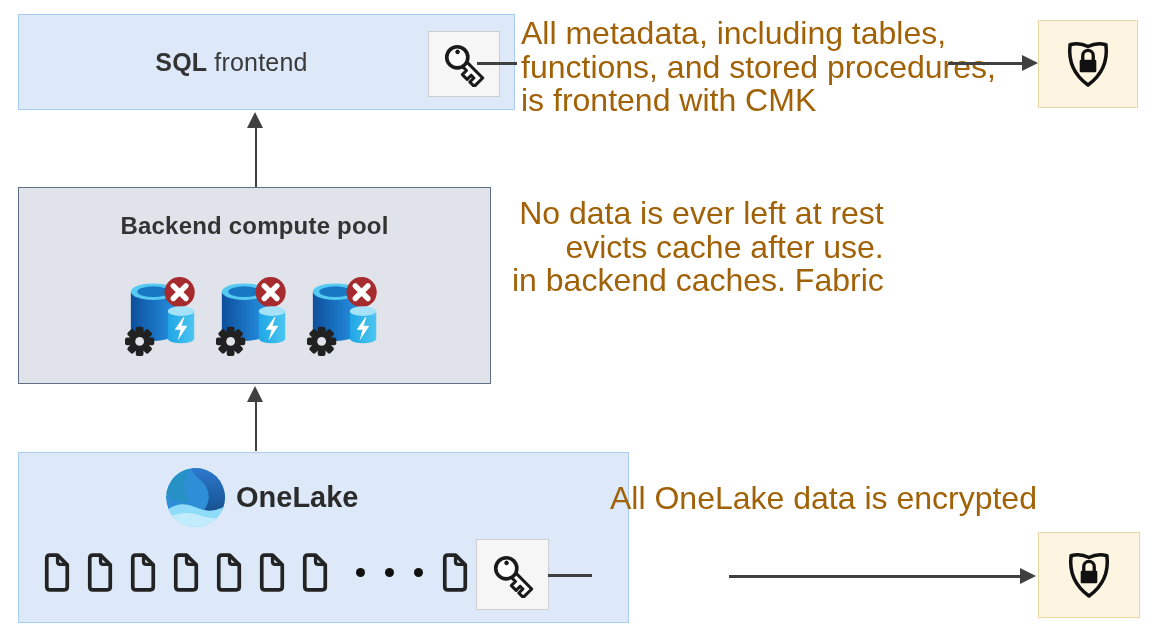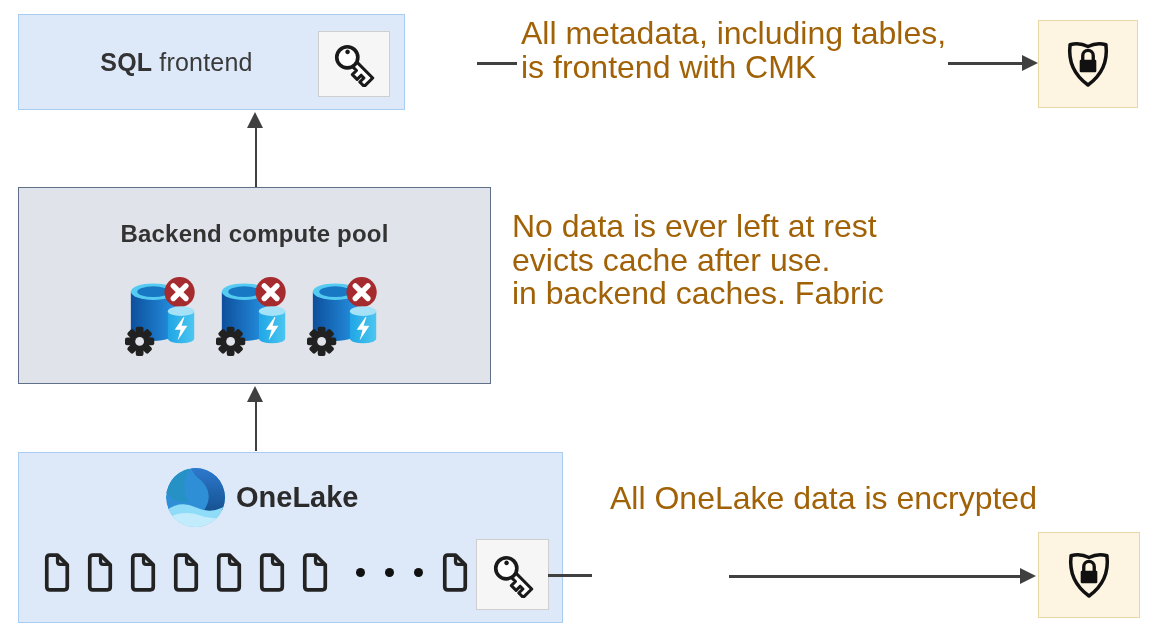--- a/index.html
+++ b/index.html
@@ -4,48 +4,48 @@
 <style>
   html,body{margin:0;padding:0;background:#ffffff;}
   .canvas{
     position:relative;width:1154px;height:643px;background:#ffffff;
     font-family:"Liberation Sans","DejaVu Sans",sans-serif;overflow:hidden;
   }
   
   .blue-box{
     position:absolute;background:#dde9f9;border:1.5px solid #a9cdf0;box-sizing:border-box;
   }
-  #sql-box{left:18px;top:14px;width:387px;height:96px;display:flex;align-items:center;justify-content:center;}
+  #sql-box{left:18px;top:14px;width:497px;height:96px;display:flex;align-items:center;justify-content:center;}
   #backend-box{
     position:absolute;left:18px;top:187px;width:473px;height:197px;
     background:#e0e4ea;border:1px solid #5f7088;box-sizing:border-box;
   }
-  #onelake-box{left:18px;top:452px;width:545px;height:171px;}
+  #onelake-box{left:18px;top:452px;width:611px;height:171px;}
   .box-title{font-size:24px;font-weight:bold;color:#333333;letter-spacing:.2px;}
   #sql-title{font-size:25px;color:#333;padding-right:70px;}
   #sql-title .t-regular{font-weight:400;color:#3a3a3a;margin-left:7px;}
-  #backend-title{text-align:center;padding-top:32px;}
+  #backend-title{text-align:center;padding-top:24px;}
   
   .key-btn{
     position:absolute;background:#f6f6f6;border:1px solid #cfcfcf;box-sizing:border-box;
     display:flex;align-items:center;justify-content:center;
   }
   #sql-key-btn{right:14px;top:16px;width:72px;height:66px;}
   #ol-key-btn{left:457px;top:86px;width:73px;height:71px;}
   
   .shield-box{
     position:absolute;background:#fdf5e1;border:1px solid #e6d7a3;box-sizing:border-box;
     display:flex;align-items:center;justify-content:center;
   }
   #shield-box-top{left:1038px;top:20px;width:100px;height:88px;}
   #shield-box-bottom{left:1038px;top:532px;width:102px;height:86px;}
   
   .note{position:absolute;color:#a16207;font-size:32px;line-height:33.5px;white-space:nowrap;}
   #note-metadata{left:521px;top:17px;}
-  #note-cache{left:512px;top:210px;}
+  #note-cache{left:512px;top:197px;text-align:right;}
   #note-onelake{left:610px;top:482px;}
   
   .hline{position:absolute;height:2.5px;background:#404040;}
   .vline{position:absolute;width:2.5px;background:#404040;}
   .head-right{position:absolute;width:0;height:0;border-top:8.5px solid transparent;
     border-bottom:8.5px solid transparent;border-left:16px solid #404040;}
   .head-up{position:absolute;width:0;height:0;border-left:8.5px solid transparent;
     border-right:8.5px solid transparent;border-bottom:16px solid #404040;}
   
   #cache-row{position:absolute;left:0;top:86px;width:100%;display:flex;justify-content:center;gap:13px;}
@@ -142,20 +142,21 @@
       <svg width="46" height="46">
           <use href="#sym-key"></use>
         </svg>
     </div>
   </div>
 
   <div class="hline" style="left:477px;top:62px;width:40px;"></div>
 
   <div class="note" id="note-metadata">
     <div>All metadata, including tables,</div>
+    <div>functions, and stored procedures,</div>
     <div>is frontend with CMK</div>
   </div>
 
   <div class="hline" style="left:948px;top:62px;width:76px;"></div>
   <div class="head-right" style="left:1022px;top:54.5px;"></div>
 
   <div class="shield-box" id="shield-box-top">
     <svg width="56" height="56">
         <use href="#sym-shield"></use>
       </svg>

